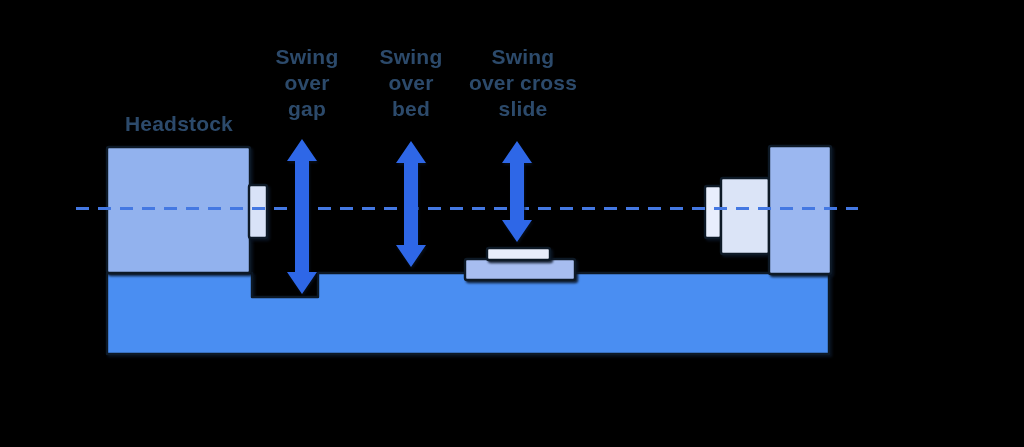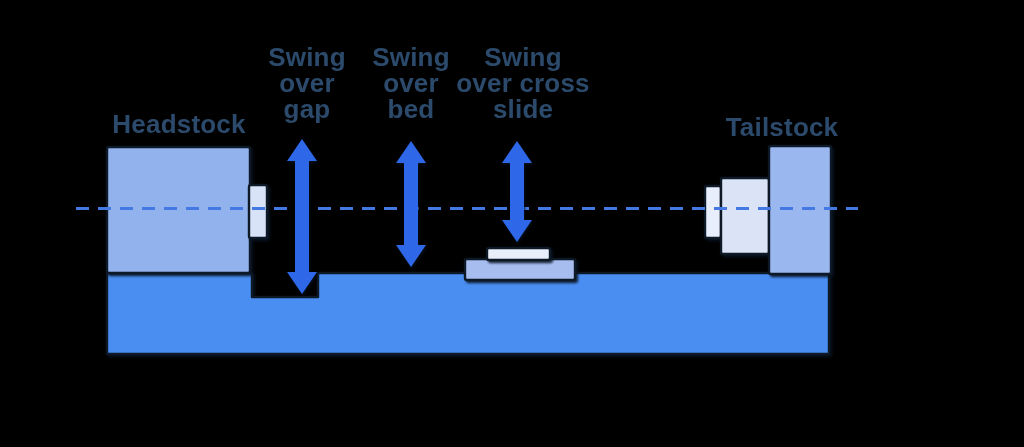--- a/index.html
+++ b/index.html
@@ -21,21 +21,21 @@
   .spindle-fill{fill:var(--spindle,#d9e3f8);}
   .saddle-fill{fill:var(--saddle,#a7bdf0);}
   .cross-top-fill{fill:var(--cross-slide-top,#e9eefb);}
   .centerline{stroke:var(--centerline,#4478e2);stroke-width:3.2;stroke-dasharray:13 9;fill:none;}
   .arrow{fill:var(--arrow,#2e67e7);stroke:none;
          filter:drop-shadow(1px 2px 1px rgba(8,18,32,0.8));}
   .lbl{
     position:absolute;
     transform:translateX(-50%);
     color:var(--label-text,#2c4a6b);
-    font-size:26px;
+    font-size:21px;
     font-weight:700;
     line-height:26px;
     text-align:center;
     white-space:pre-line;
     letter-spacing:0.2px;
   }
 </style>
 </head>
 <body>
 
@@ -61,21 +61,20 @@
 
     <line class="centerline" x1="76" y1="208.5" x2="858" y2="208.5"></line>
 
     <path class="arrow" d="M302,139 L317,161 L309,161 L309,272 L317,272 L302,294 L287,272 L295,272 L295,161 L287,161 Z"></path>
     <path class="arrow" d="M411,141 L426,163 L418,163 L418,245 L426,245 L411,267 L396,245 L404,245 L404,163 L396,163 Z"></path>
     <path class="arrow" d="M517,141 L532,163 L524,163 L524,220 L532,220 L517,242 L502,220 L510,220 L510,163 L502,163 Z"></path>
   </svg>
 
   <div class="lbl" style="left:179px;top:111px;text-align:right;">Headstock</div>
 
-  <div class="lbl" style="left:782px;top:114px;">Tailstock</div>
 
   <div class="lbl" style="left:307px;top:44px;">Swing
 over
 gap</div>
 
   <div class="lbl" style="left:411px;top:44px;">Swing
 over
 bed</div>
 
   <div class="lbl" style="left:523px;top:44px;">Swing

